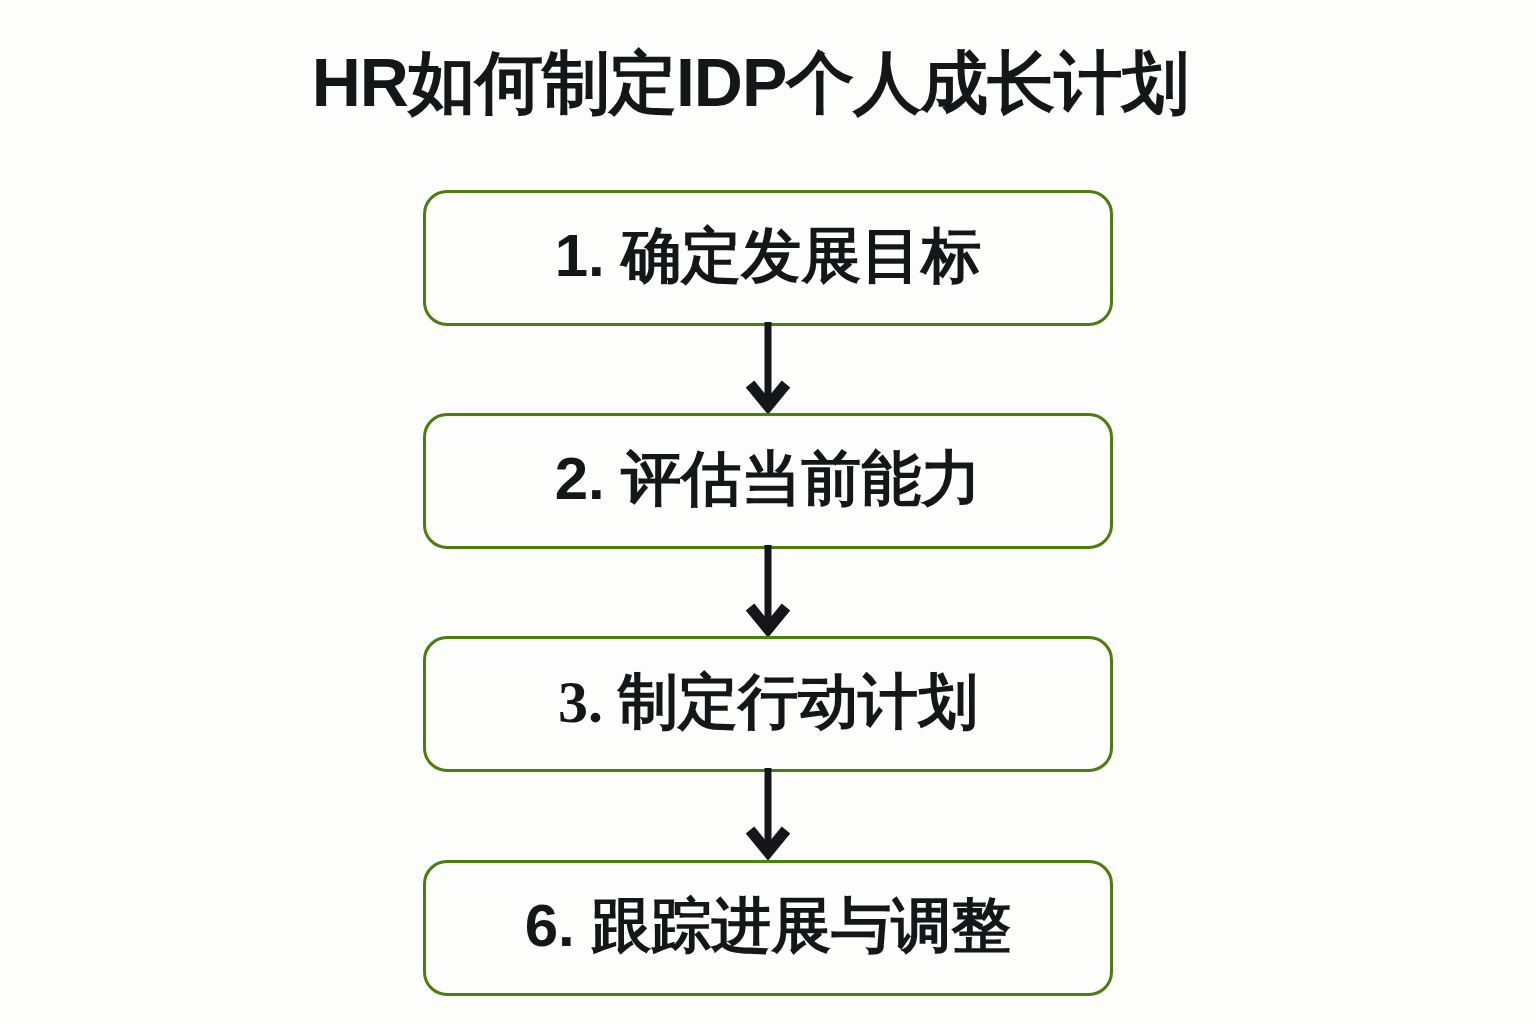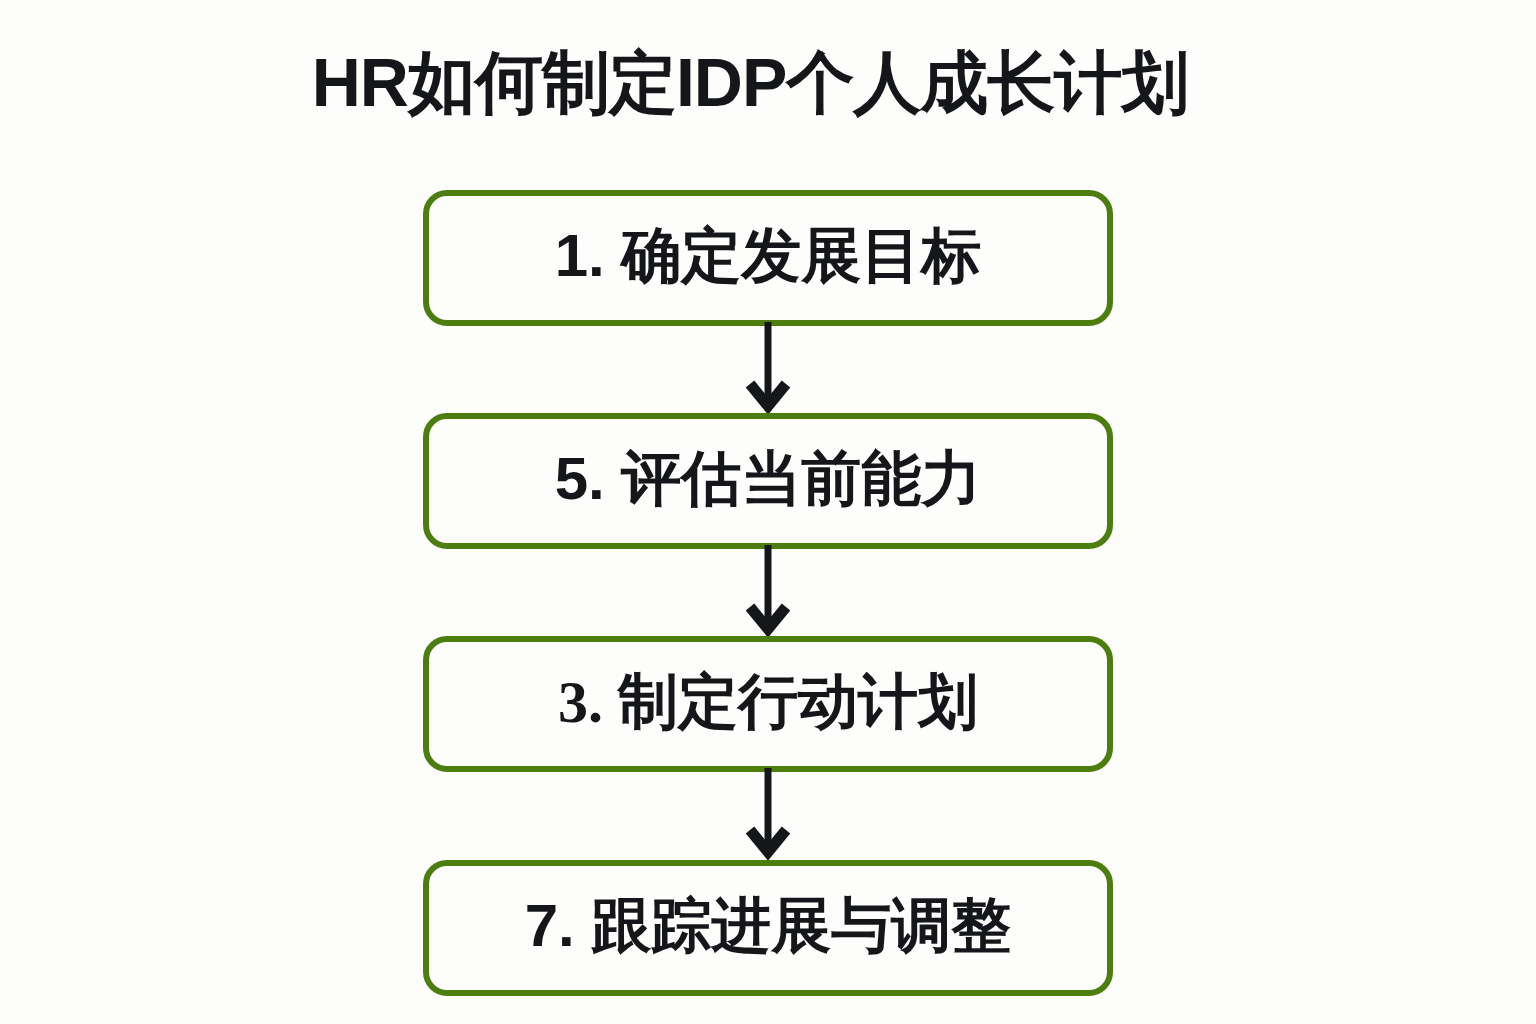--- a/index.html
+++ b/index.html
@@ -37,21 +37,21 @@
     transform: translateX(-18px);
   }
 
   
   .node {
     position: absolute;
     left: 423px;
     width: 690px;
     height: 136px;
     box-sizing: border-box;
-    border: 6px solid #4d7c0f;
+    border: 3px solid #4d7c0f;
     border-radius: 24px;
     background: #fdfdfb;
     display: flex;
     align-items: center;
     justify-content: center;
   }
   .node-label {
     font-size: 60px;
     font-weight: 700;
     color: #14161a;
@@ -94,21 +94,21 @@
   </div>
 
   <div class="connector" id="connector-1-2">
     <svg viewBox="0 0 48 92" xmlns="http://www.w3.org/2000/svg">
       <line x1="24" y1="0" x2="24" y2="84" stroke="#14161a" stroke-width="7"></line>
       <polyline points="6,62 24,84 42,62" fill="none" stroke="#14161a" stroke-width="11" stroke-linecap="butt" stroke-linejoin="miter"></polyline>
     </svg>
   </div>
 
   <div class="node" id="node-2">
-    <span class="node-label">5. 评估当前能力</span>
+    <span class="node-label">2. 评估当前能力</span>
   </div>
 
   <div class="connector" id="connector-2-3">
     <svg viewBox="0 0 48 92" xmlns="http://www.w3.org/2000/svg">
       <line x1="24" y1="0" x2="24" y2="84" stroke="#14161a" stroke-width="7"></line>
       <polyline points="6,62 24,84 42,62" fill="none" stroke="#14161a" stroke-width="11" stroke-linecap="butt" stroke-linejoin="miter"></polyline>
     </svg>
   </div>
 
   <div class="node" id="node-3">
@@ -116,16 +116,16 @@
   </div>
 
   <div class="connector" id="connector-3-4">
     <svg viewBox="0 0 48 92" xmlns="http://www.w3.org/2000/svg">
       <line x1="24" y1="0" x2="24" y2="84" stroke="#14161a" stroke-width="7"></line>
       <polyline points="6,62 24,84 42,62" fill="none" stroke="#14161a" stroke-width="11" stroke-linecap="butt" stroke-linejoin="miter"></polyline>
     </svg>
   </div>
 
   <div class="node" id="node-4">
-    <span class="node-label">7. 跟踪进展与调整</span>
+    <span class="node-label">6. 跟踪进展与调整</span>
   </div>
 
 </div>
 
 </body></html>

